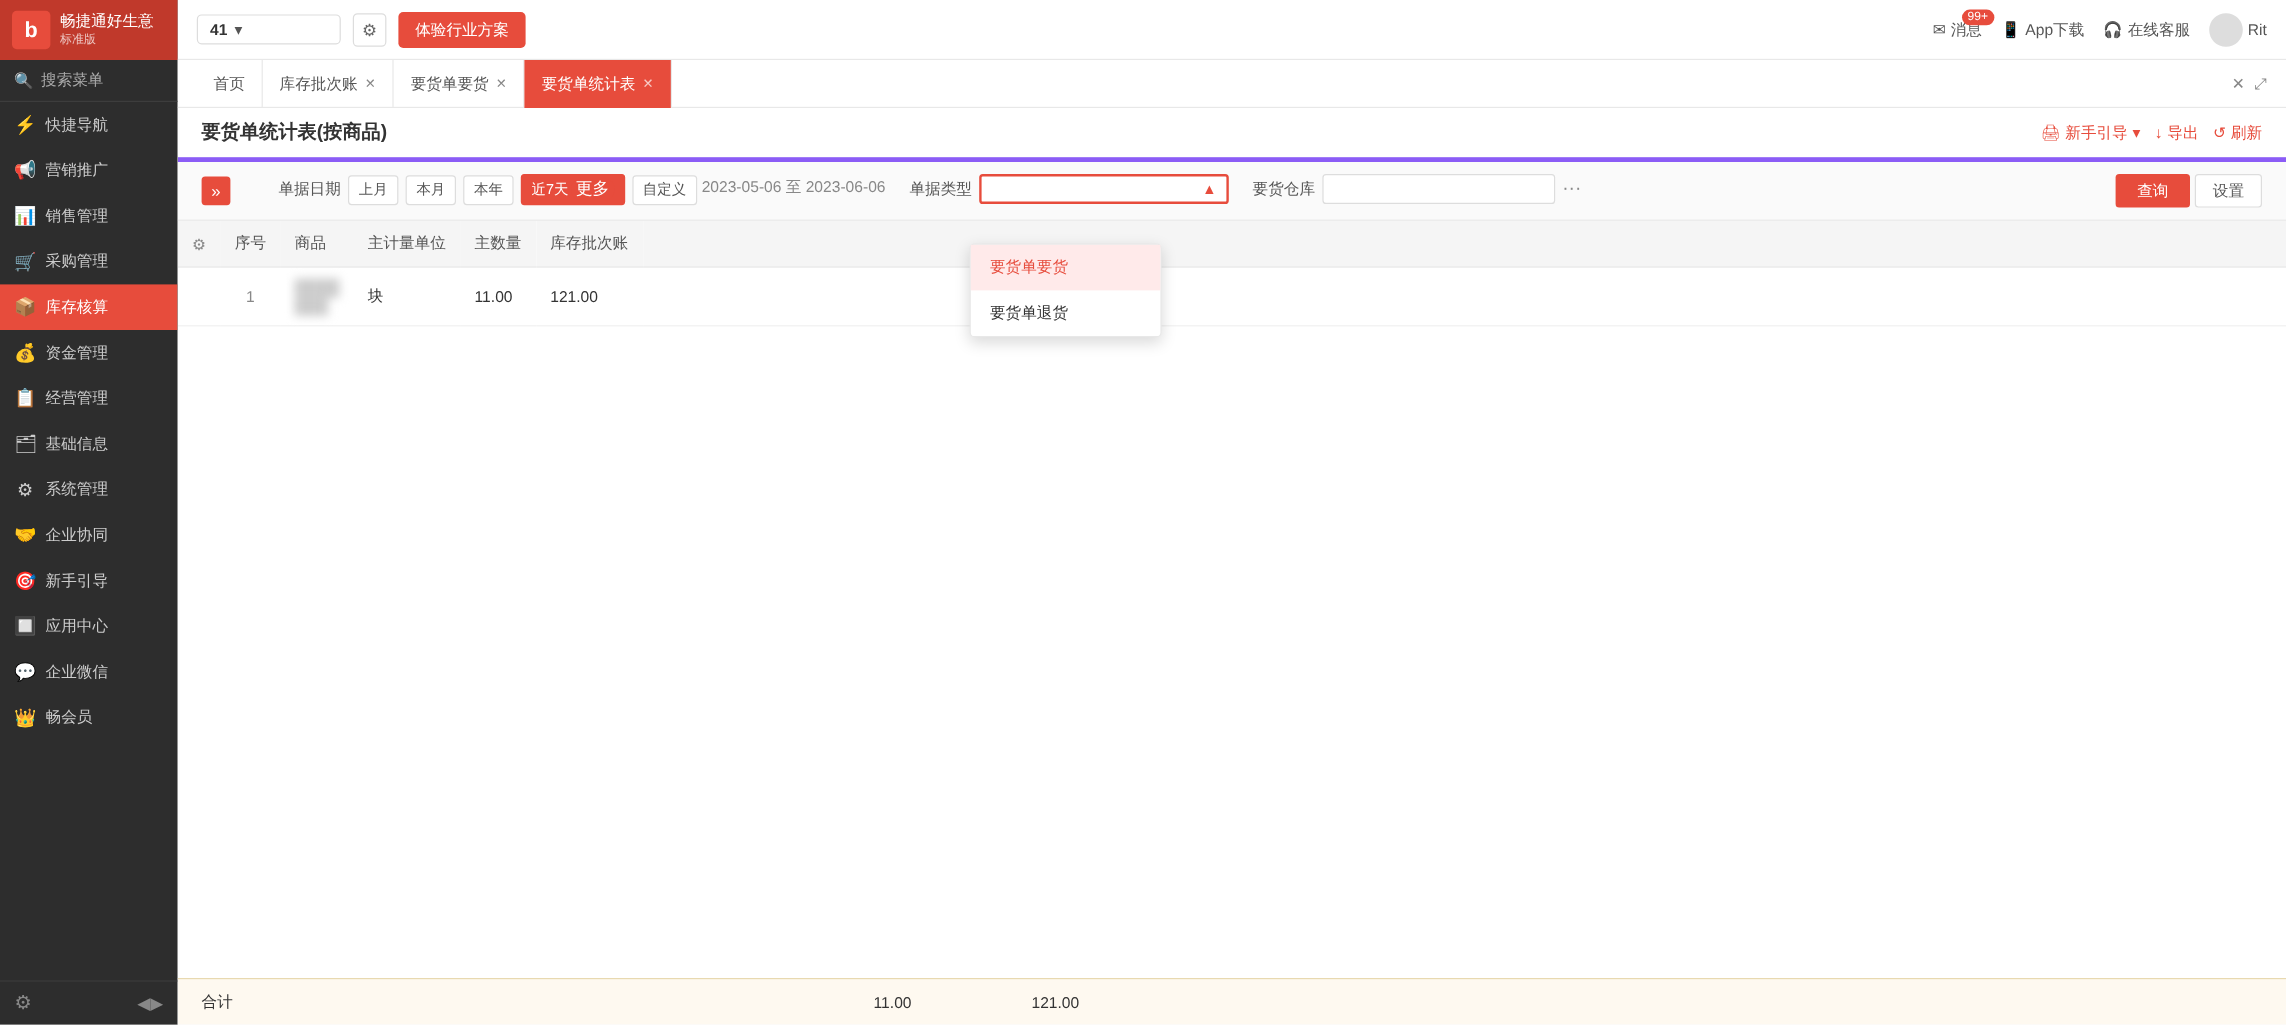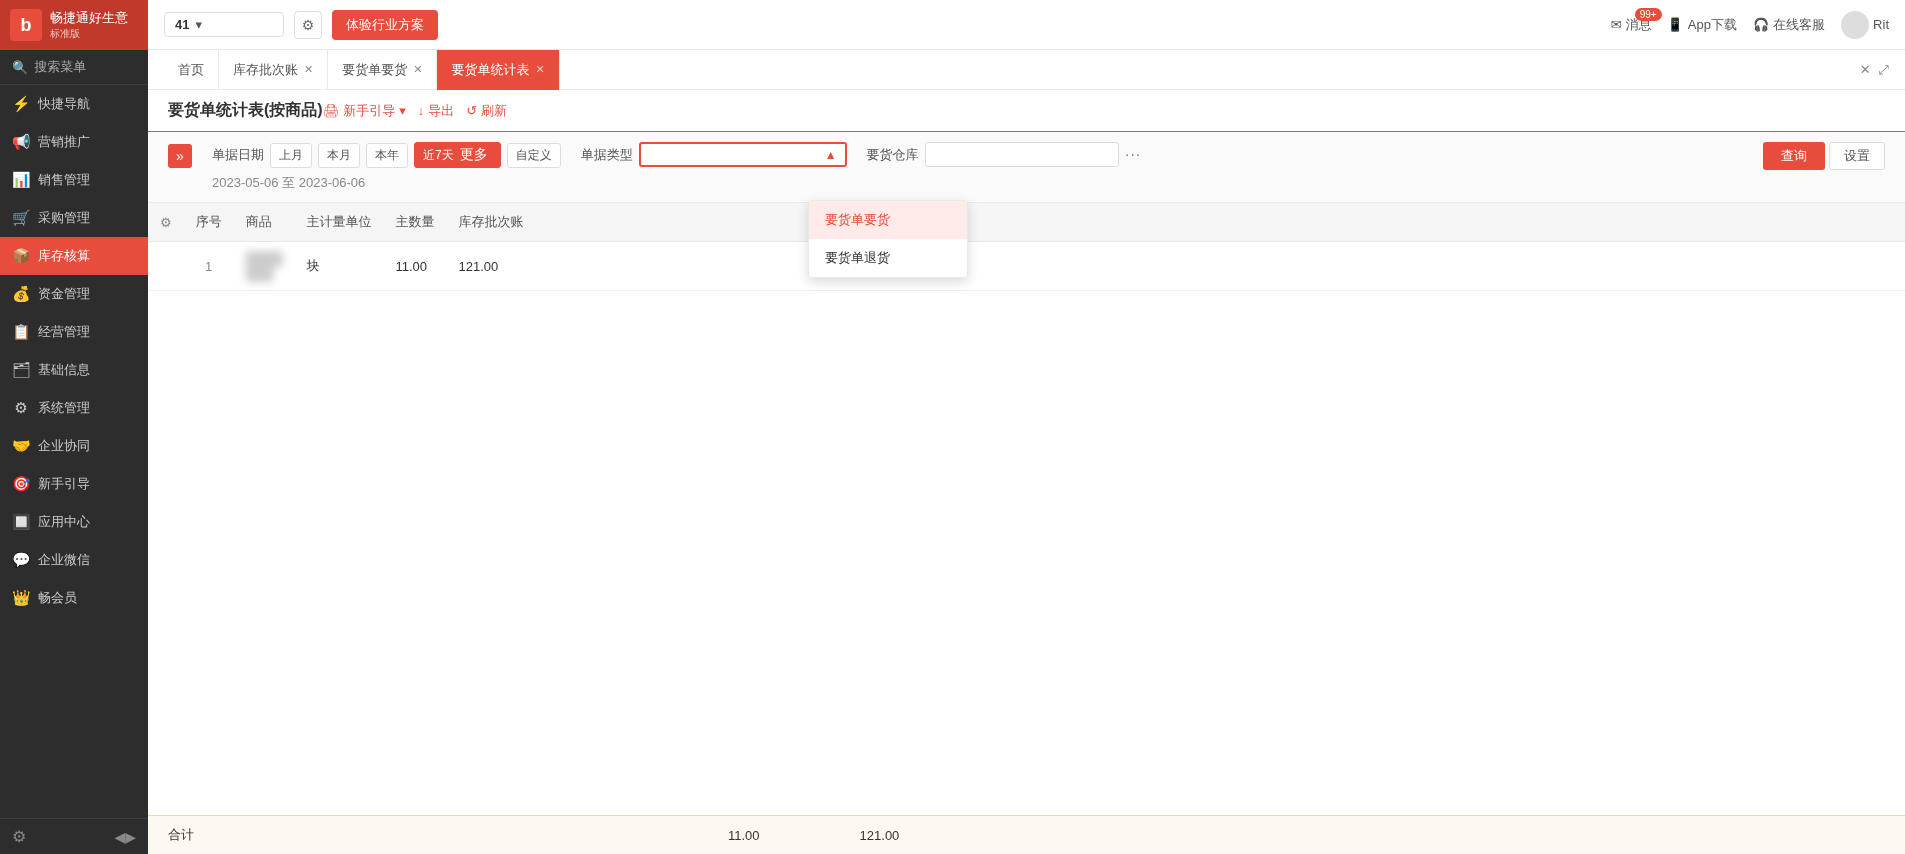--- a/index.html
+++ b/index.html
@@ -156,22 +156,23 @@
     .tab-close { font-size: 11px; color: inherit; opacity: 0.7; }
     .tab-actions { margin-left: auto; display: flex; align-items: center; gap: 8px; color: #888; }
 
     
     .page-content { flex: 1; overflow: hidden; display: flex; flex-direction: column; background: white; }
 
     
     .page-header {
       display: flex;
       align-items: center;
+      justify-content: space-between;
       padding: 10px 20px;
-      border-bottom: 1px solid #8b5cf6;
+      border-bottom: 4px solid #8b5cf6;
     }
     .page-title { font-size: 16px; font-weight: bold; color: #333; }
     .page-actions { display: flex; align-items: center; gap: 12px; font-size: 13px; color: #e74c3c; }
     .page-action-btn { display: flex; align-items: center; gap: 4px; cursor: pointer; }
 
     
     .filter-bar {
       background: #fafafa;
       border-bottom: 1px solid #e8e8e8;
       padding: 10px 20px;
@@ -185,21 +186,21 @@
       background: #e74c3c;
       color: white;
       border: none;
       border-radius: 3px;
       cursor: pointer;
       font-size: 14px;
       display: flex; align-items: center; justify-content: center;
       flex-shrink: 0;
       margin-top: 2px;
     }
-    .filter-group { display: flex; flex-direction: column; gap: 4px; }
+    .filter-group { display: flex; flex-direction: row; gap: 4px; margin-left: 20px; }
     .filter-date-row { display: flex; align-items: center; gap: 6px; font-size: 13px; }
     .date-btn {
       padding: 3px 8px;
       border: 1px solid #ddd;
       border-radius: 3px;
       background: white;
       cursor: pointer;
       font-size: 12px;
       color: #555;
     }

